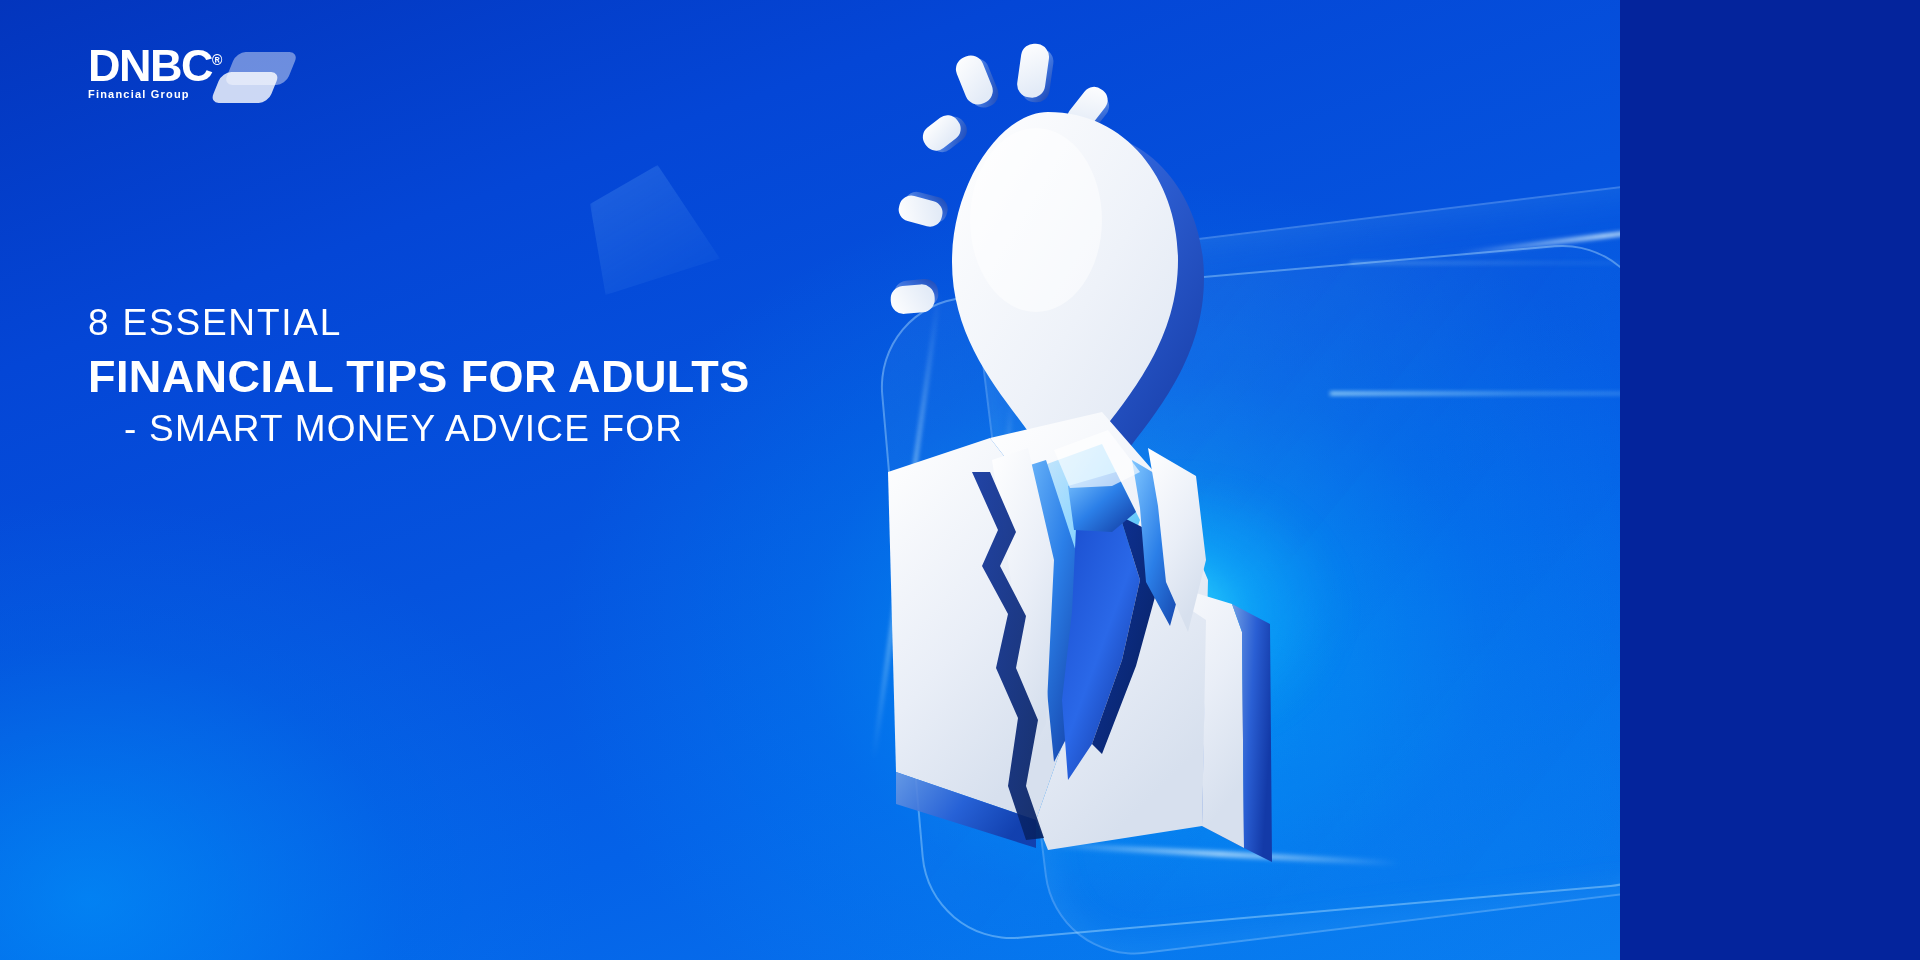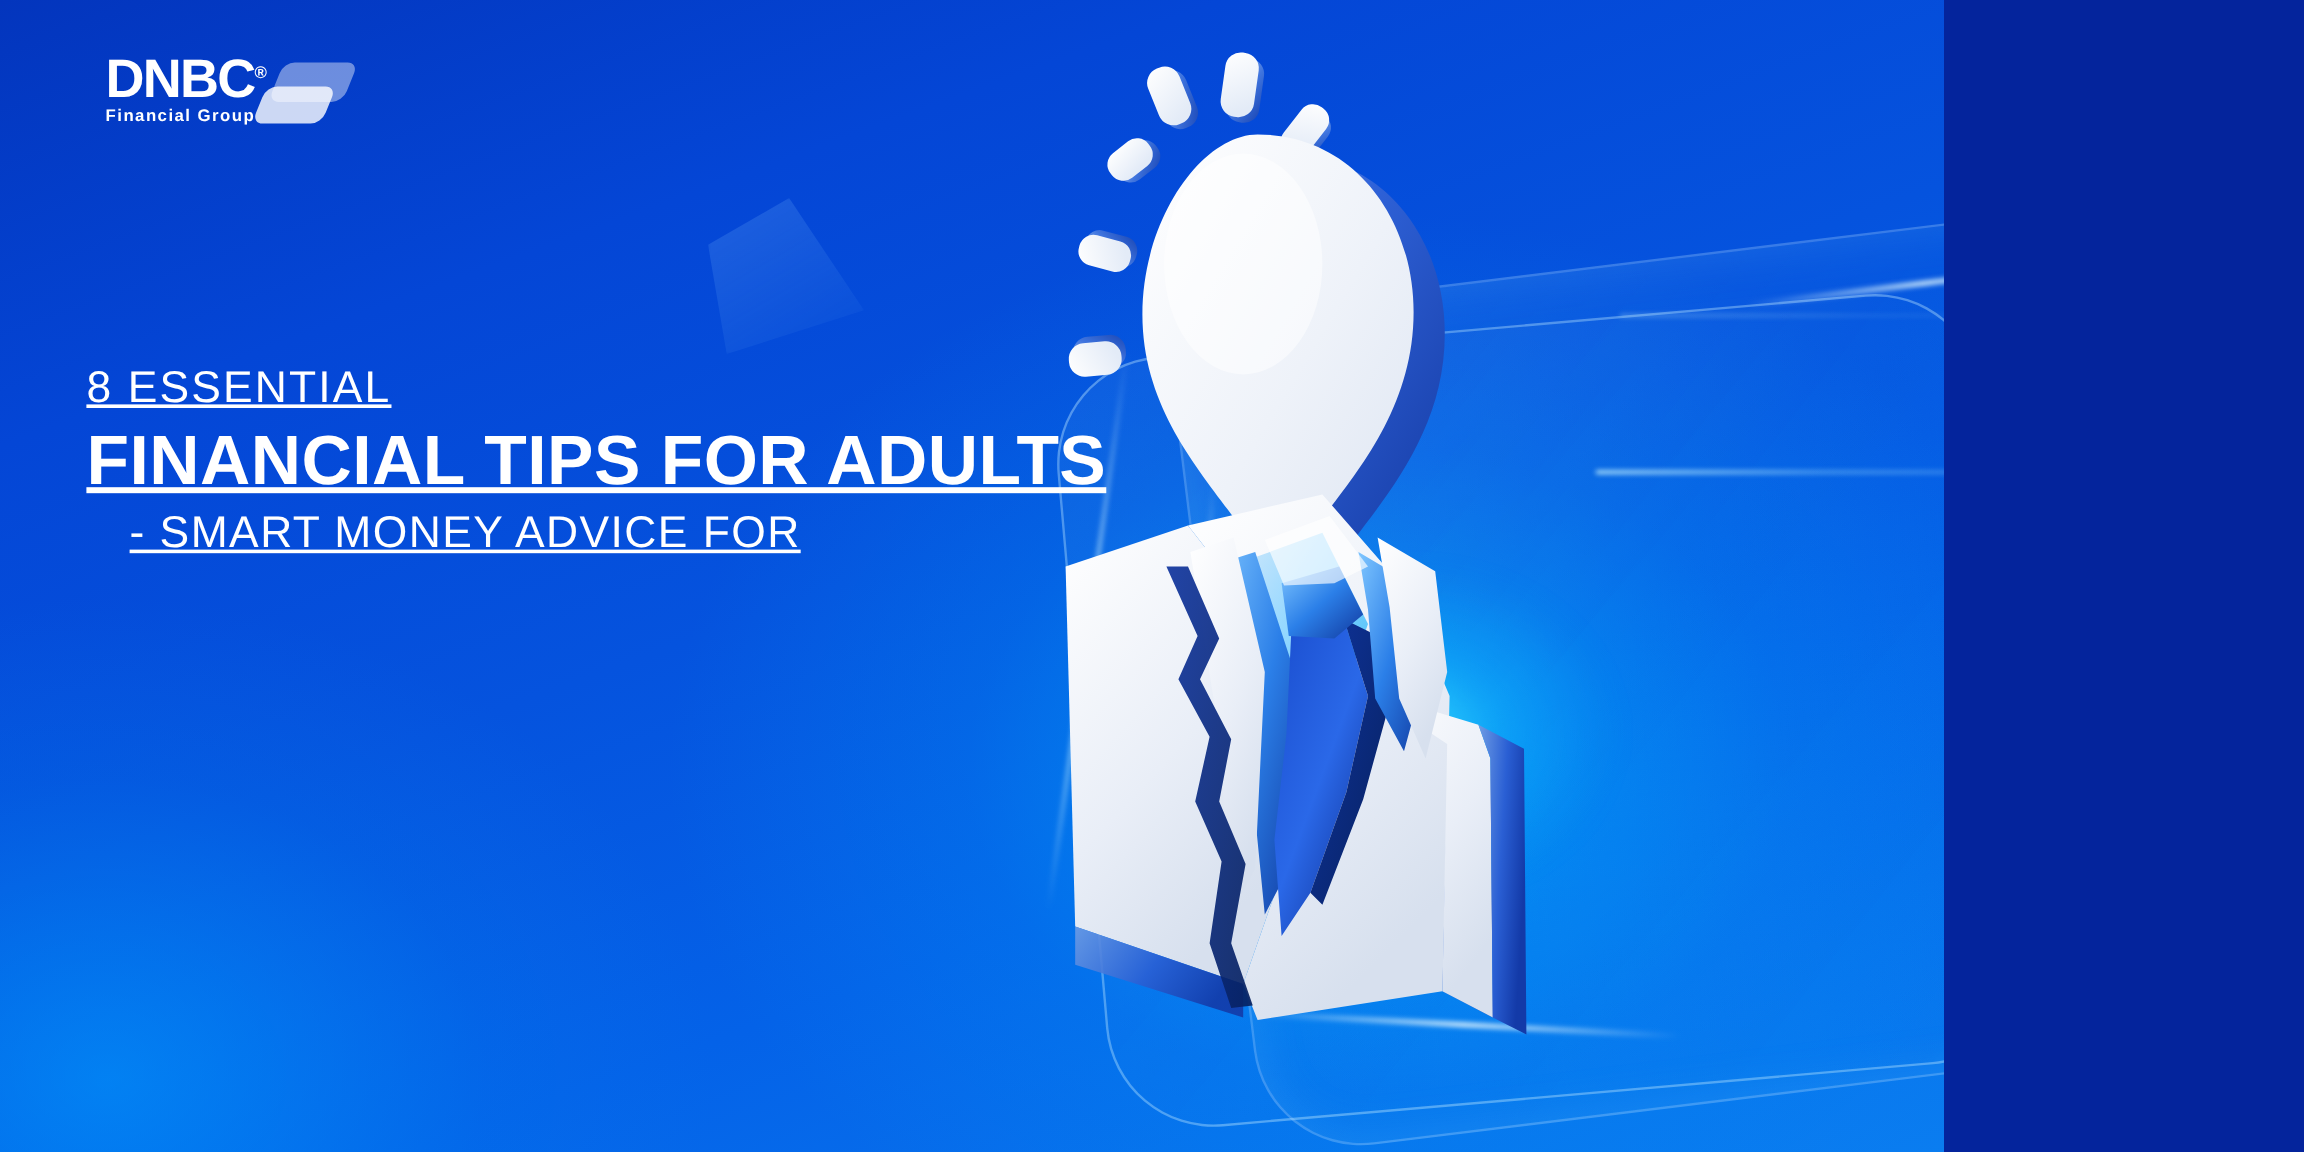--- a/index.html
+++ b/index.html
@@ -163,21 +163,21 @@
     letter-spacing: -1.5px;
     line-height: 0.96;
   }
   .logo-reg {
     font-size: 14px;
     vertical-align: super;
     font-weight: bold;
     letter-spacing: 0;
   }
   .logo-sub {
-    font-size: 14px;
+    font-size: 11px;
     font-weight: bold;
     color: #ffffff;
     letter-spacing: 1.2px;
     margin-top: 1px;
   }
   .logo-marks {
     position: relative;
     width: 80px;
     height: 62px;
     margin-left: -6px;
@@ -199,34 +199,33 @@
     left: 0px;
     top: 20px;
     width: 58px;
     height: 31px;
     background: rgba(255,255,255,0.80);
   }
 
   
   .headline {
     position: absolute;
-    left: 72px;
+    left: 88px;
     top: 300px;
     color: #ffffff;
-    text-decoration: underline;
   }
   .hl-eyebrow {
     font-size: 37px;
     font-weight: 300;
     letter-spacing: 1.8px;
     line-height: 1.22;
     margin-bottom: 6px;
   }
   .hl-main {
-    font-size: 58px;
+    font-size: 45px;
     font-weight: bold;
     letter-spacing: 0.4px;
     line-height: 1.14;
     margin-bottom: 4px;
   }
   .hl-sub {
     font-size: 37px;
     font-weight: 300;
     letter-spacing: 1.2px;
     line-height: 1.22;

